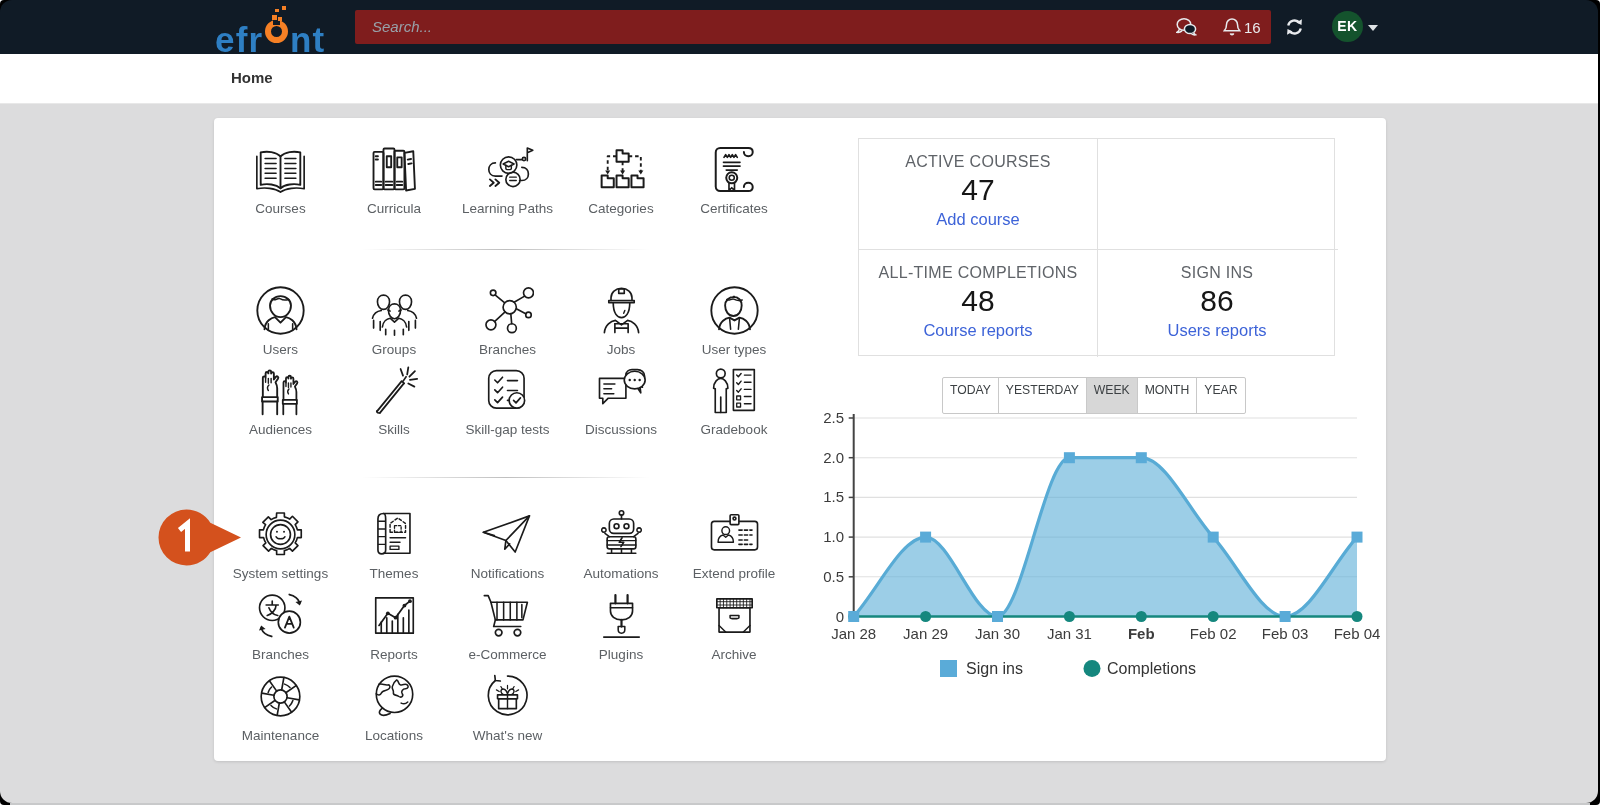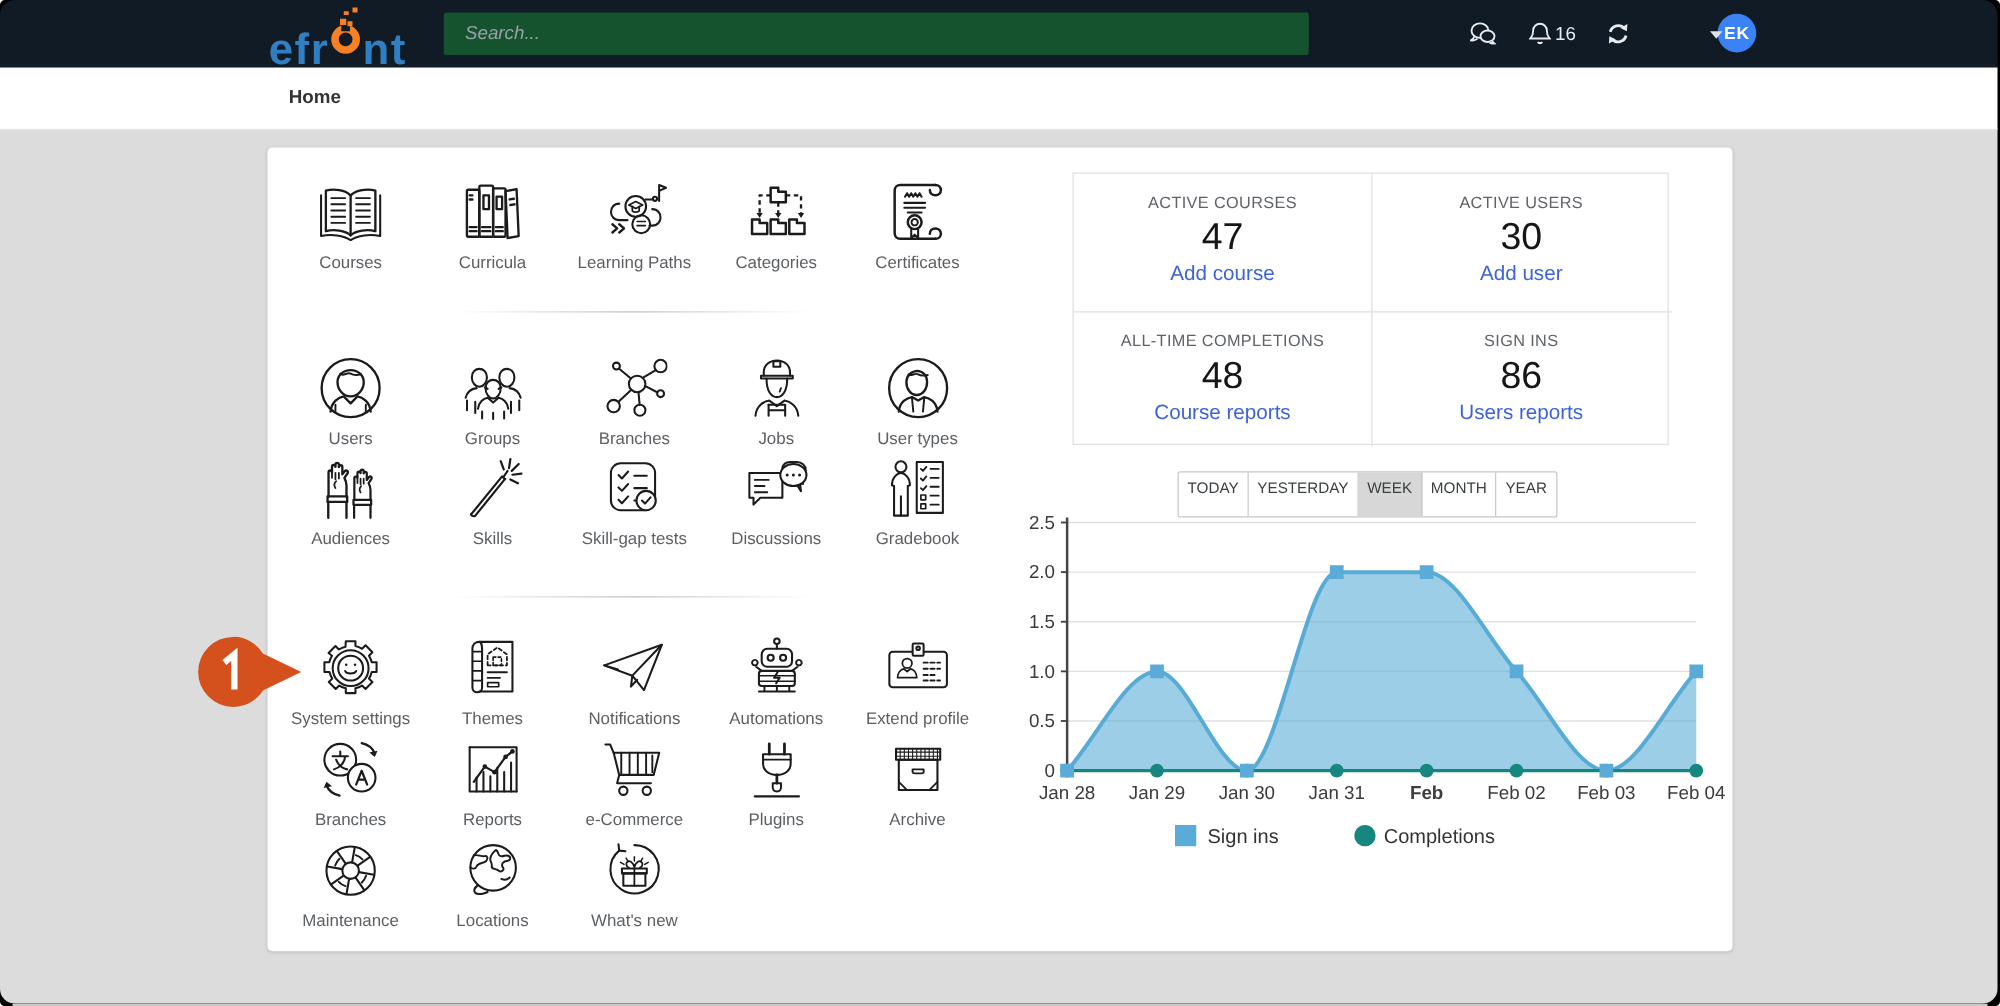--- a/index.html
+++ b/index.html
@@ -11,41 +11,41 @@
 #homebar { position:absolute; left:0; top:54px; width:1600px; height:50px; background:#ffffff; border-bottom:1px solid #e8e8e8; }
 #page { position:absolute; left:0; top:104px; width:1600px; height:699px; background:#dcdcdd; }
 #home { position:absolute; left:231px; top:15px; font-size:15px; font-weight:bold; color:#333; }
 
 #logo { position:absolute; left:215px; top:5px; width:120px; height:46px; font-weight:bold; font-size:35px; color:#2e7fc3; letter-spacing:1.2px; }
 #logo .t { position:absolute; top:15px; }
 #logo .oring { position:absolute; left:49.5px; top:15px; display:block; width:23px; height:23px; border-radius:50%; border:6.5px solid #f58025; }
 #logo .sq { position:absolute; background:#f58025; }
 #logo .gap { position:absolute; left:58px; top:13px; width:7px; height:7px; background:#101b26; }
 
-#search { position:absolute; left:355px; top:10px; width:692px; height:34px; background:#14532d; border-radius:2px; }
+#search { position:absolute; left:355px; top:10px; width:916px; height:34px; background:#7f1d1d; border-radius:2px; }
 #search span { position:absolute; left:17px; top:8px; font-style:italic; font-size:15px; color:#98a1a9; }
 
 .navic { position:absolute; top:0; color:#e8eaed; }
-#avatar { position:absolute; left:1332px; top:11px; width:31px; height:31px; border-radius:50%; background:#3b82f6; color:#fff; font-size:14px; font-weight:bold; text-align:center; line-height:31px; letter-spacing:0.5px;margin-left:42px; }
+#avatar { position:absolute; left:1332px; top:11px; width:31px; height:31px; border-radius:50%; background:#14532d; color:#fff; font-size:14px; font-weight:bold; text-align:center; line-height:31px; letter-spacing:0.5px; }
 #caret { position:absolute; left:1368px; top:25px; width:0; height:0; border-left:5px solid transparent; border-right:5px solid transparent; border-top:6px solid #dfe3e6; }
 #n16 { position:absolute; left:1244px; top:19px; color:#e8eaed; font-size:15px; }
 
 #card { position:absolute; left:214px; top:118px; width:1172px; height:643px; background:#fff; border-radius:4px; box-shadow:0 1px 3px rgba(0,0,0,0.12); }
 .sep { position:absolute; left:148px; width:288px; height:1px; background:linear-gradient(to right, rgba(0,0,0,0), rgba(0,0,0,0.25), rgba(0,0,0,0)); }
 
 .cell { position:absolute; width:114px; text-align:center; }
 .cell svg { display:inline-block; }
 .cell .lbl { display:block; margin-top:1px; font-size:13.5px; color:#5c6064; }
 
 #stats { position:absolute; left:644px; top:20px; width:477px; height:218px; border:1px solid #e0e0e0; background:#fff; }
 #stats .vline { position:absolute; left:238px; top:0; width:1px; height:218px; background:#e0e0e0; }
 #stats .hline { position:absolute; left:0; top:110px; width:479px; height:1px; background:#e0e0e0; }
 .statcell { position:absolute; width:239px; text-align:center; }
 .statcell { width:238px; }
-.statcell .t1 { font-size:13px; line-height:13px; color:#5f6368; letter-spacing:0.3px; }
+.statcell .t1 { font-size:16px; line-height:13px; color:#5f6368; letter-spacing:0.3px; }
 .statcell .t2 { font-size:30px; line-height:30px; color:#161616; margin-top:7px; }
 .statcell .t3 { font-size:16.5px; line-height:17px; color:#3d63d8; margin-top:6px; }
 
 #period { position:absolute; left:728px; top:259px; height:37px; display:flex; border:1px solid #c8c8c8; border-radius:2px; background:#fff; }
 #period div { font-size:12.2px; color:#3c4043; line-height:25px; padding:0 7px; border-right:1px solid #c9c9c9; }
 #period div:last-child { border-right:none; }
 #period .act { background:#d7d7d7; }
 
 #marker { position:absolute; left:158px; top:509px; width:90px; height:57px; }
 </style>
@@ -358,25 +358,20 @@
 <path d="M24 22.5 V35" stroke-width="1.3"></path>
 <path d="M20 22 c-2 -1 -2.5 -3.5 -1 -4.5 c1.5 -1 4 0.5 5 4 c1 -3.5 3.5 -5 5 -4 c1.5 1 1 3.5 -1 4.5" stroke-width="1.3"></path>
 <path d="M24 14 v3 M18 15 l1.5 2.5 M30 15 l-1.5 2.5 M14 18 l2.5 1.5 M34 18 l-2.5 1.5" stroke-width="1.1"></path>
 </svg><span class="lbl">What's new</span></div>
     <div id="stats">
       <div class="statcell" style="left:0; top:15.5px">
             <div class="t1">ACTIVE COURSES</div>
             <div class="t2">47</div>
             <div class="t3">Add course</div>
           </div>
-      <div class="statcell" style="left:239px; top:15.5px">
-            <div class="t1">ACTIVE USERS</div>
-            <div class="t2">30</div>
-            <div class="t3">Add user</div>
-          </div>
       <div class="statcell" style="left:0; top:126.5px">
             <div class="t1">ALL-TIME COMPLETIONS</div>
             <div class="t2">48</div>
             <div class="t3">Course reports</div>
           </div>
       <div class="statcell" style="left:239px; top:126.5px">
             <div class="t1">SIGN INS</div>
             <div class="t2">86</div>
             <div class="t3">Users reports</div>
           </div>

